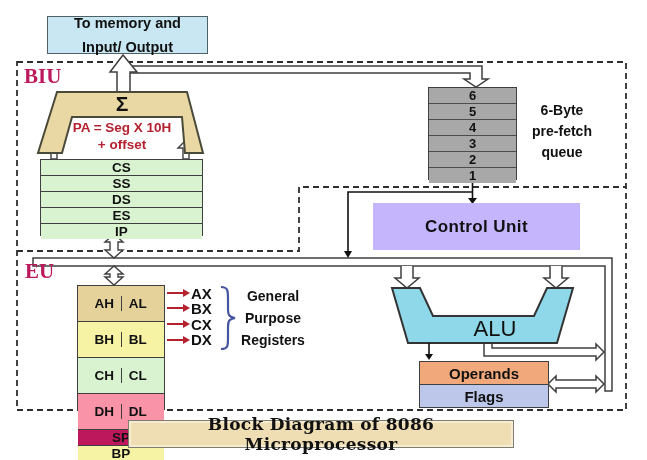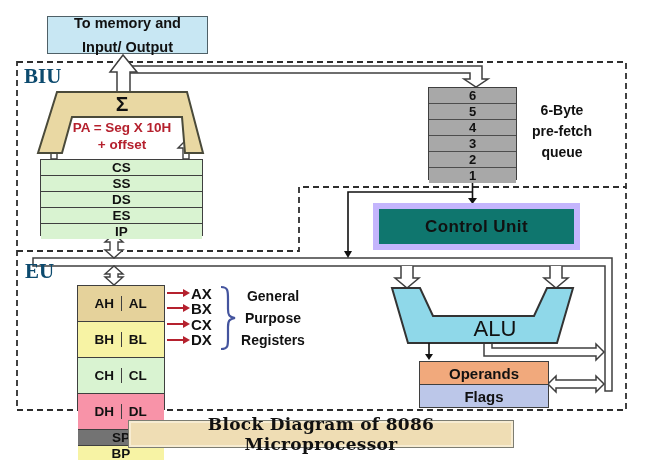--- a/index.html
+++ b/index.html
@@ -3,39 +3,39 @@
 <meta charset="utf-8">
 <style>
   html,body{margin:0;padding:0;background:#ffffff;}
   #page{position:relative;width:647px;height:460px;background:#ffffff;overflow:hidden;
         font-family:"Liberation Sans", sans-serif;color:#111;}
   .abs{position:absolute;}
   svg{position:absolute;left:0;top:0;}
   .box{box-sizing:border-box;display:flex;align-items:center;justify-content:center;text-align:center;gap:6px;}
   #memory-box{left:47px;top:16px;width:161px;height:38px;background:#c8e7f3;
       border:1.5px solid #4f6067;flex-direction:column;font-size:14.5px;font-weight:600;line-height:18px;}
-  .unit-label{font-family:"Liberation Serif", serif;font-weight:700;font-size:21px;color:#0c4a6e;}
+  .unit-label{font-family:"Liberation Serif", serif;font-weight:700;font-size:21px;color:#be185d;}
   #biu-label{left:24px;top:64px;}
   #eu-label{left:25px;top:259px;}
   #sigma{left:97px;top:92px;width:50px;font-size:21px;font-weight:700;justify-content:center;display:flex;}
   #pa-formula{left:61px;top:119px;width:122px;font-size:13.5px;font-weight:700;color:#b5212e;
       line-height:17px;text-align:center;}
   .stack{box-sizing:border-box;border:1.6px solid #3f3f3f;display:flex;flex-direction:column;}
   .stack .row{flex:1;display:flex;align-items:center;justify-content:center;
       font-size:13.5px;font-weight:600;border-top:1.5px solid #3f3f3f;box-sizing:border-box;}
   .stack .row:first-child{border-top:none;}
   #seg-stack{left:40px;top:159px;width:163px;height:77px;}
   #seg-stack .row{background:#d9f3d1;}
   #queue-stack{left:428px;top:87px;width:89px;height:93px;}
   #queue-stack .row{background:#a8a8a8;border-top:1.5px solid #4d4d4d;font-size:13px;}
   #queue-stack .row:first-child{border-top:none;}
   #queue-label{left:512px;top:100px;width:100px;text-align:center;font-size:14px;
       font-weight:600;line-height:21px;}
-  #control-unit{left:373px;top:203px;width:207px;height:47px;background:#0f766e;
-      border:6px solid #c4b5fd;font-size:17px;font-weight:600;letter-spacing:.4px;}
+  #control-unit{left:373px;top:203px;width:207px;height:47px;background:#c4b5fd;
+      border:1px solid #c4b5fd;font-size:17px;font-weight:600;letter-spacing:.4px;}
   #eu-stack{left:77px;top:285px;width:88px;height:125px;}
   #eu-stack .pair{padding:10px;}
   #eu-stack .pair .cell{flex:1;display:flex;align-items:center;justify-content:center;height:100%;}
   #eu-stack .pair .cell.rt{border-left:1.5px solid #3f3f3f;box-sizing:border-box;}
   .ext-label{font-size:15px;font-weight:600;display:flex;align-items:center;}
   #gpr-label{left:237px;top:285px;width:72px;text-align:center;font-size:14px;
       font-weight:600;line-height:22px;}
   #operands-box{left:419px;top:361px;width:130px;height:24px;border:1.6px solid #3f3f3f;
       font-size:15px;font-weight:600;}
   #flags-box{left:419px;top:385px;width:130px;height:23px;border:1.6px solid #3f3f3f;
@@ -151,21 +151,21 @@
       <span class="cell rt">BL</span>
     </div>
     <div class="row pair" style="background:#d9f3d1">
       <span class="cell">CH</span>
       <span class="cell rt">CL</span>
     </div>
     <div class="row pair" style="background:#f893a8">
       <span class="cell">DH</span>
       <span class="cell rt">DL</span>
     </div>
-    <div class="row" style="background:#737373">SP</div>
+    <div class="row" style="background:#be185d">SP</div>
     <div class="row" style="background:#f7f3a4">BP</div>
     <div class="row" style="background:#7dd3fc">SI</div>
     <div class="row" style="background:#d9f3d1">DI</div>
   </div>
 
   <div class="abs ext-label" style="left:191px;top:286px;height:15px">AX</div>
   <div class="abs ext-label" style="left:191px;top:301px;height:15px">BX</div>
   <div class="abs ext-label" style="left:191px;top:317px;height:15px">CX</div>
   <div class="abs ext-label" style="left:191px;top:332px;height:15px">DX</div>
 

